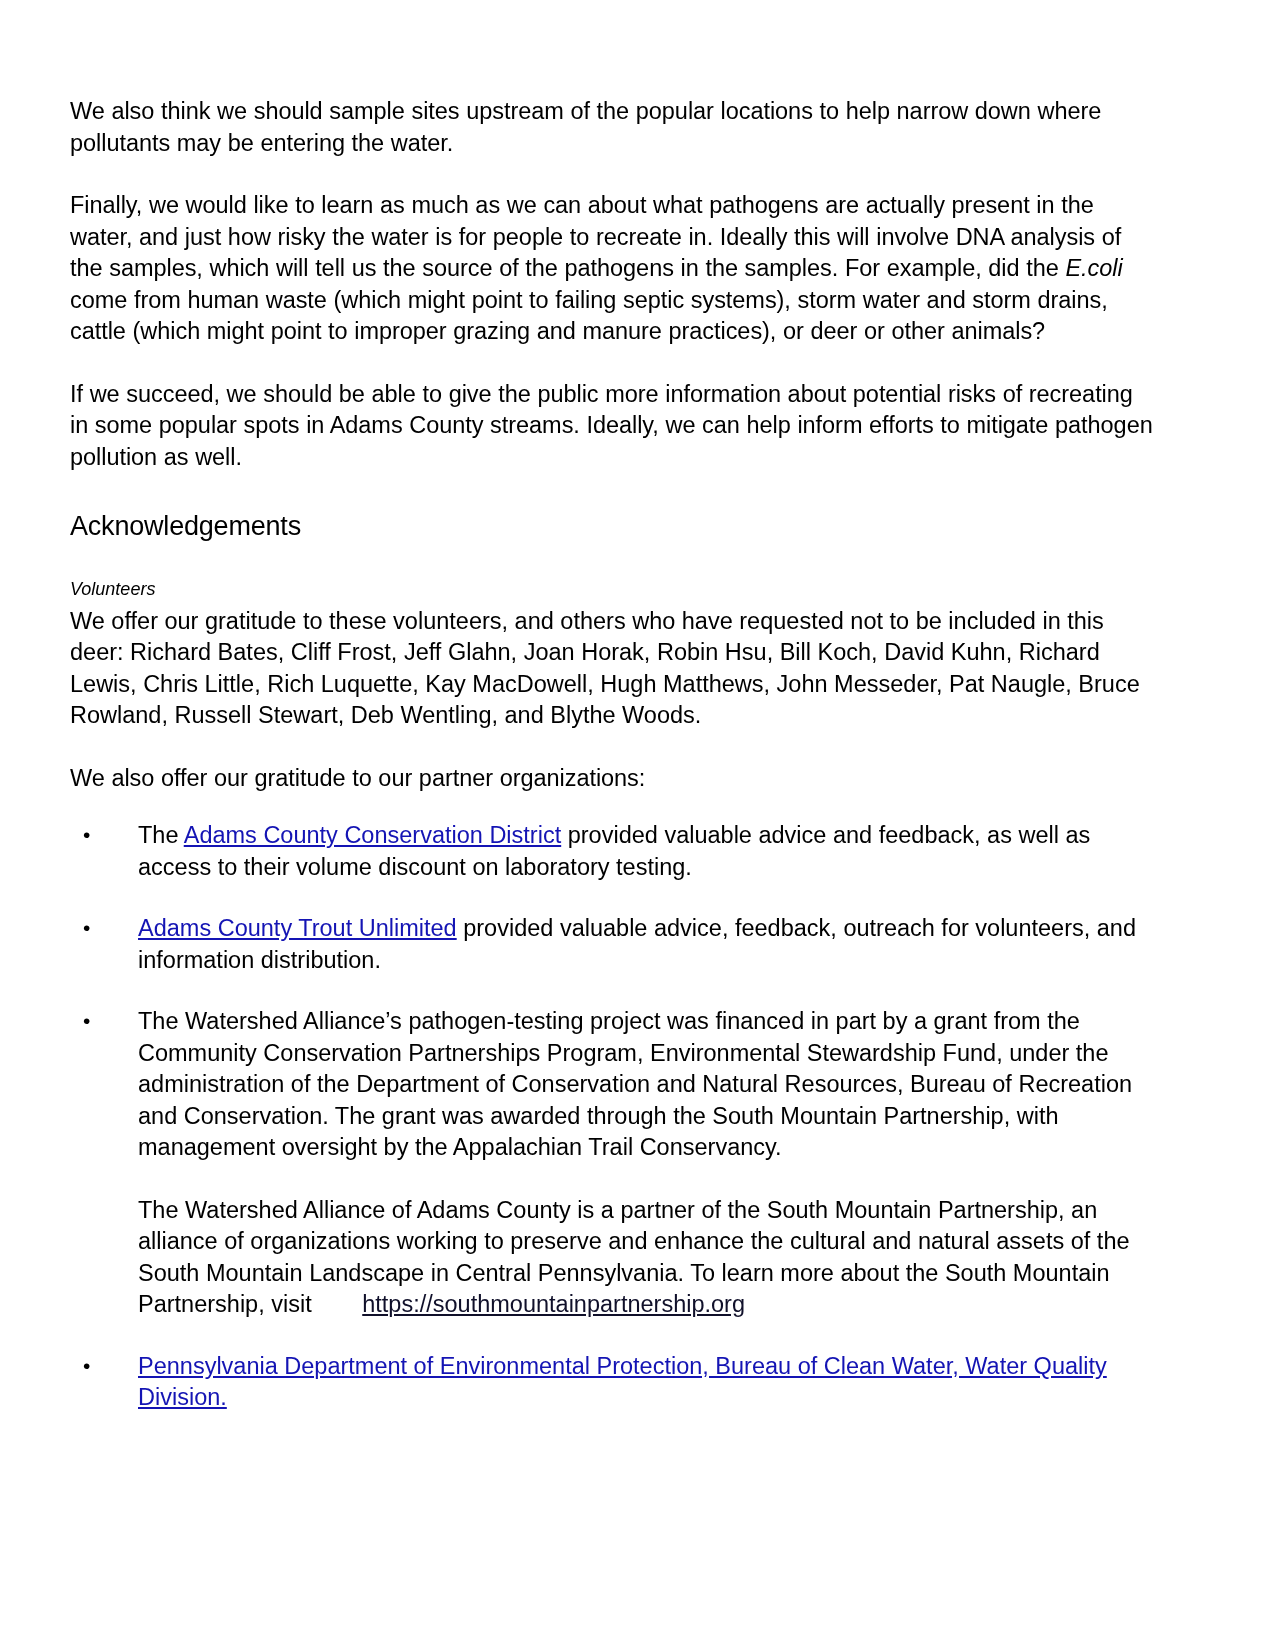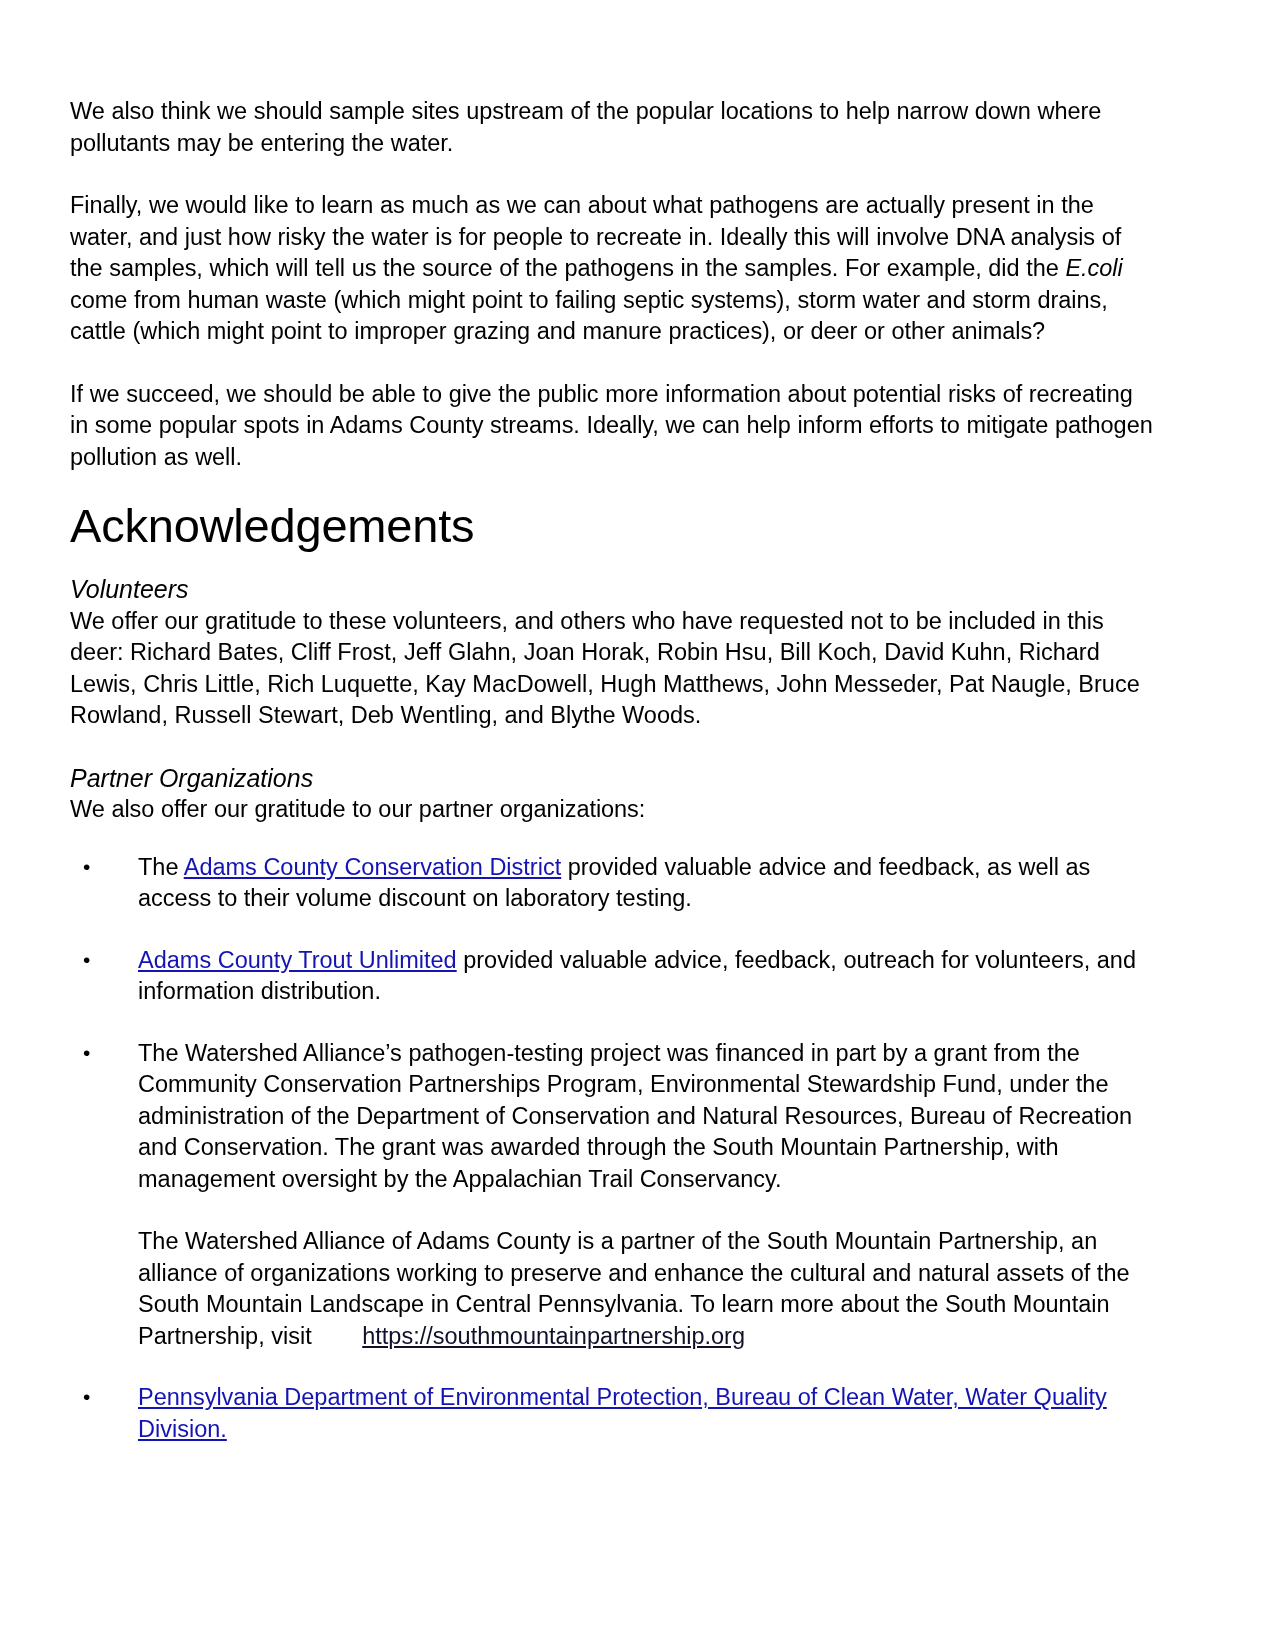--- a/index.html
+++ b/index.html
@@ -29,29 +29,29 @@
     line-height: 31.5px;
     margin: 0 0 31px 0;
     text-align: left;
     letter-spacing: -0.05px;
     word-spacing: 0.2px;
   }
   p.tight {
     margin-bottom: 12px;
   }
   h1.section-heading {
-    font-size: 47px;
+    font-size: 27px;
     font-weight: 400;
     line-height: 44px;
     margin: 30px 0 26px 0;
     color: #000000;
     letter-spacing: -0.2px;
   }
   .subhead {
-    font-size: 25px;
+    font-size: 18px;
     font-style: italic;
     line-height: 31.5px;
     margin: 0;
   }
   .names-block {
     font-size: 23.5px;
     line-height: 31.5px;
     margin: 0 0 31px 0;
   }
   ul.bullets {
@@ -116,21 +116,20 @@
     <p class="body-text"><span>Finally, we would like to learn as much as we can about what pathogens are actually present in the water, and just how risky the water is for people to recreate in. Ideally this will involve DNA analysis of the samples, which will tell us the source of the pathogens in the samples. For example, did the </span><span class="italic-term">E.coli</span><span> come from human waste (which might point to failing septic systems), storm water and storm drains, cattle (which might point to improper grazing and manure practices), or deer or other animals?</span></p>
 
     <p class="body-text">If we succeed, we should be able to give the public more information about potential risks of recreating in some popular spots in Adams County streams. Ideally, we can help inform efforts to mitigate pathogen pollution as well.</p>
 
     <h1 class="section-heading">Acknowledgements</h1>
 
     <p class="subhead">Volunteers</p>
     <p class="names-block"><span>We offer our gratitude to these volunteers, and others who have requested not to be included in this deer:</span>
       <span>Richard Bates, Cliff Frost, Jeff Glahn, Joan Horak, Robin Hsu, Bill Koch, David Kuhn, Richard Lewis, Chris Little, Rich Luquette, Kay MacDowell, Hugh Matthews, John Messeder, Pat Naugle, Bruce Rowland, Russell Stewart, Deb Wentling, and Blythe Woods.</span></p>
 
-    <p class="subhead">Partner Organizations</p>
     <p class="body-text tight">We also offer our gratitude to our partner organizations:</p>
 
     <ul class="bullets">
 
       <li>
         <p><span>The </span><a class="doclink" href="#">Adams County Conservation District</a><span> provided valuable advice and feedback, as well as access to their volume discount on laboratory testing.</span></p>
       </li>
 
       <li>
         <p><span></span><a class="doclink" href="#">Adams County Trout Unlimited</a><span> provided valuable advice, feedback, outreach for volunteers, and information distribution.</span></p>

